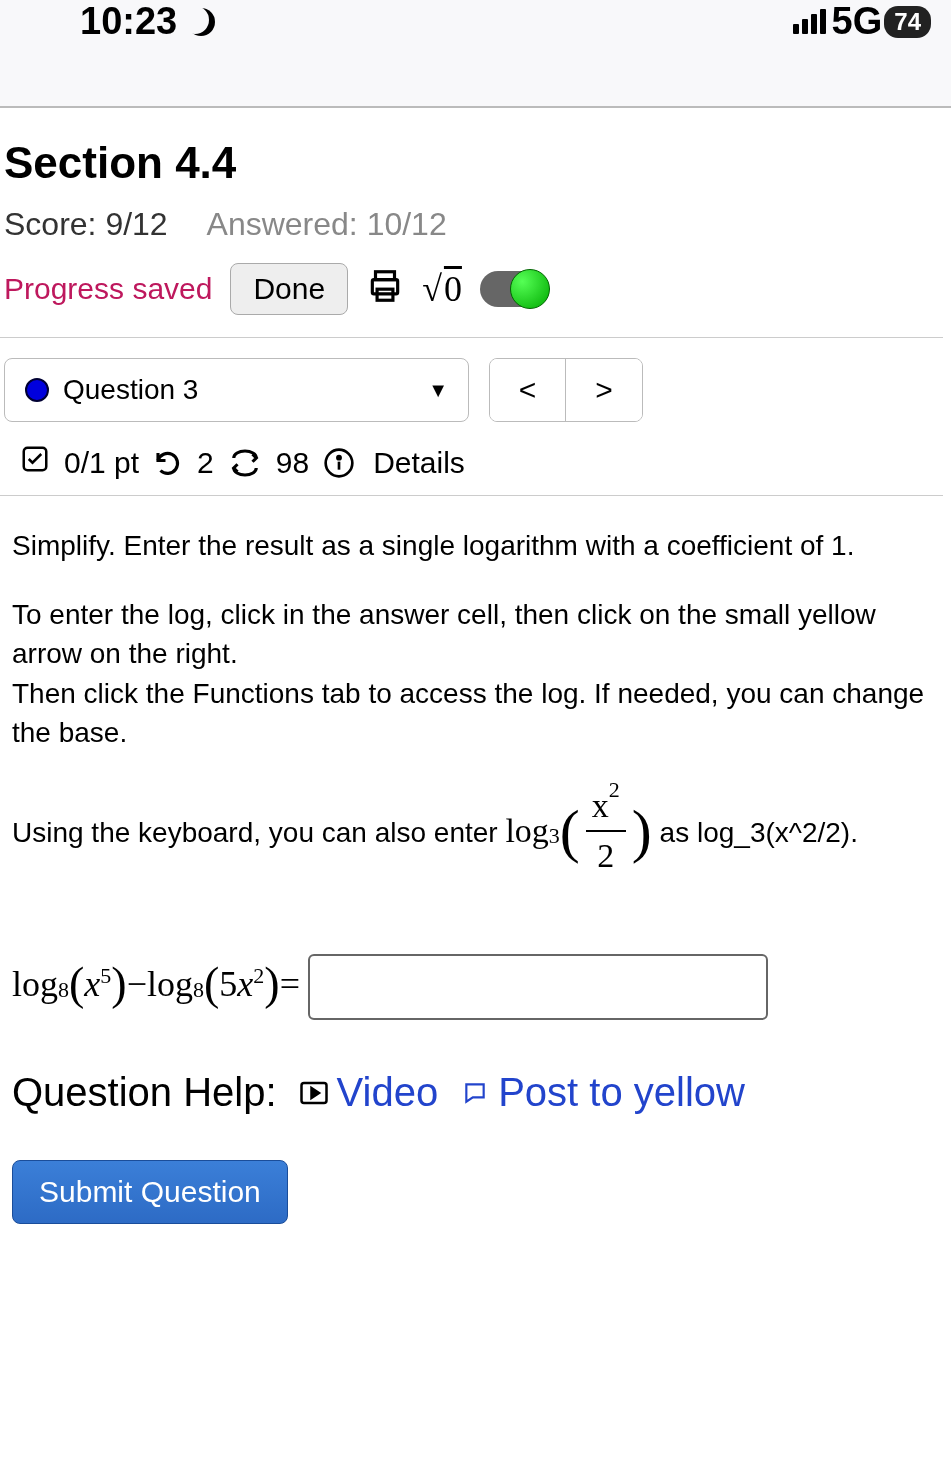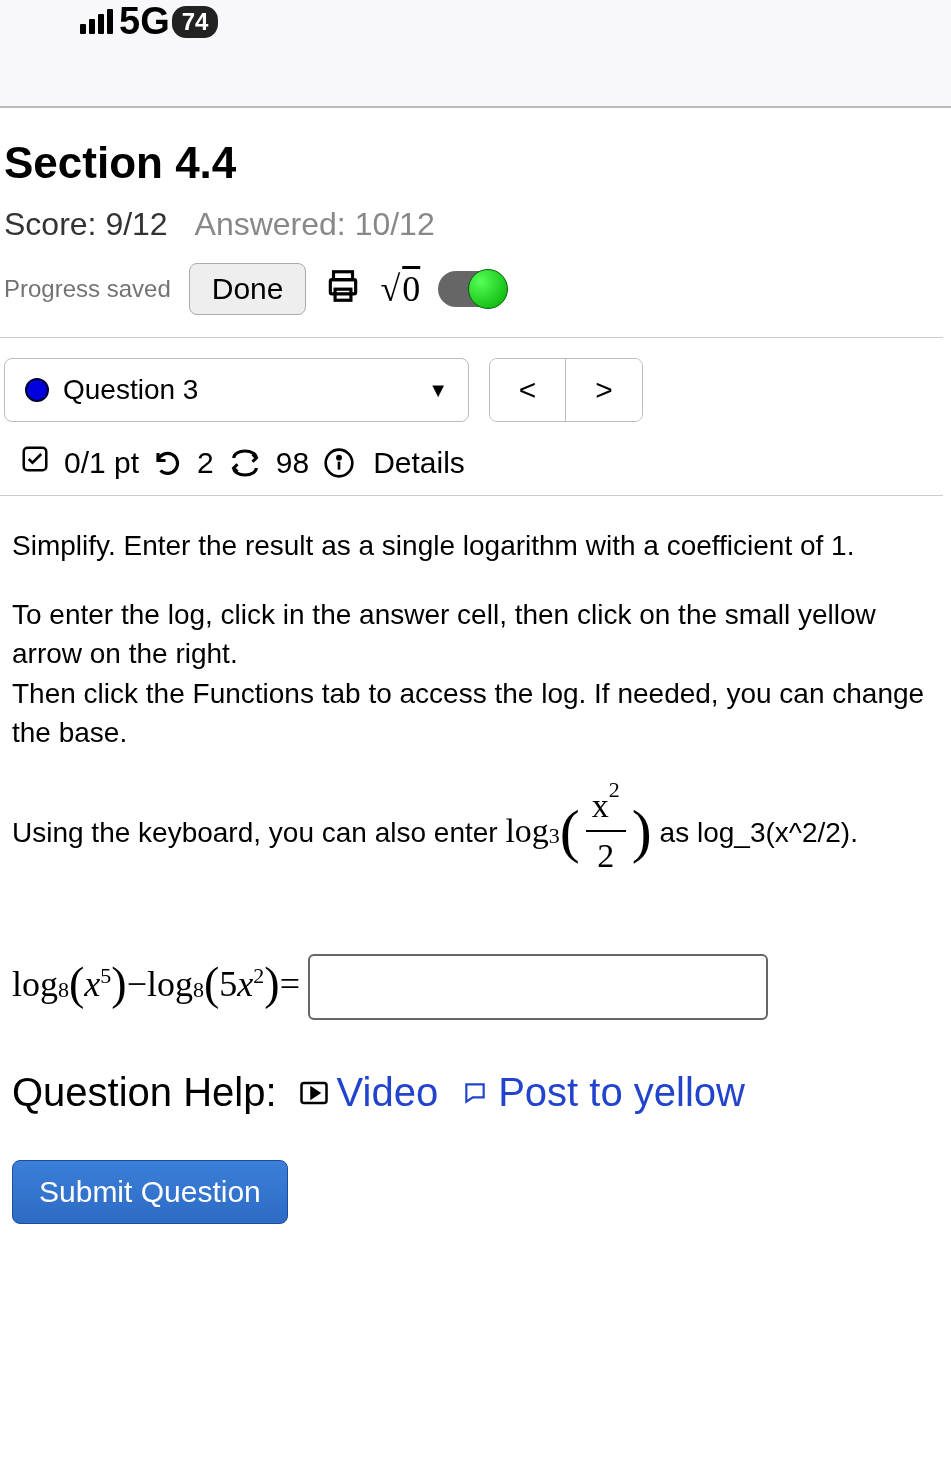--- a/index.html
+++ b/index.html
@@ -40,26 +40,26 @@
     }
     .crescent::after{
       content:""; position:absolute; top:-2px; left:-6px; width:28px; height:28px; background:#f8f8fa; border-radius:50%;
     }
     .gray-band { height: 55px; background:#f8f8fa; border-bottom:2px solid #bbb; }
     .content { padding: 30px 8px 0 0; }
     h1 {
       font-size: 44px; font-weight: bold; margin: 0 0 18px 0; padding: 0 4px;
     }
     .score-row { font-size: 32px; padding: 0 4px; margin-bottom: 20px; color:#333; }
-    .answered { color:#888; margin-left: 18px; }
+    .answered { color:#888; margin-left: 30px; }
     .progress-row {
       display:flex; align-items:center; gap:18px; padding: 0 4px 22px;
       border-bottom: 1px solid #ccc; margin-bottom: 20px;
     }
-    .progress-saved { color:#737373; font-size: 24px; }
+    .progress-saved { color:#be185d; font-size: 30px; }
     .done-btn {
       background: #eee; border:1px solid #aaa; border-radius:8px;
       padding: 8px 22px; font-size: 30px; cursor:pointer;
       font-family: inherit;
     }
     .print-icon svg { width: 38px; height: 38px; }
     .sqrt-math { font-family: "Times New Roman", serif; font-size: 36px; display:flex; align-items:center;}
     .sqrt-math .over { text-decoration: overline; padding-left:2px; }
     .toggle {
       width: 68px; height: 36px; background:#666; border-radius:20px;
@@ -112,20 +112,24 @@
       margin: 40px 0 0 12px; background: linear-gradient(#3b7fd8,#2d6bc5);
       color:#fff; border:1px solid #1a4d9a; border-radius:8px;
       padding: 14px 26px; font-size:30px; cursor:pointer;
       font-family: inherit;
     }
   </style>
 </head>
 <body>
 
 <div class="status-bar">
+  <div style="display:flex;align-items:center;gap:10px;">
+    <span>10:23</span>
+    <span class="crescent"></span>
+  </div>
   <div class="status-right">
     <span class="bars">
         <span></span>
         <span></span>
         <span></span>
         <span></span>
       </span>
     <span>5G</span>
     <span class="battery-pill">74</span>
   </div>

